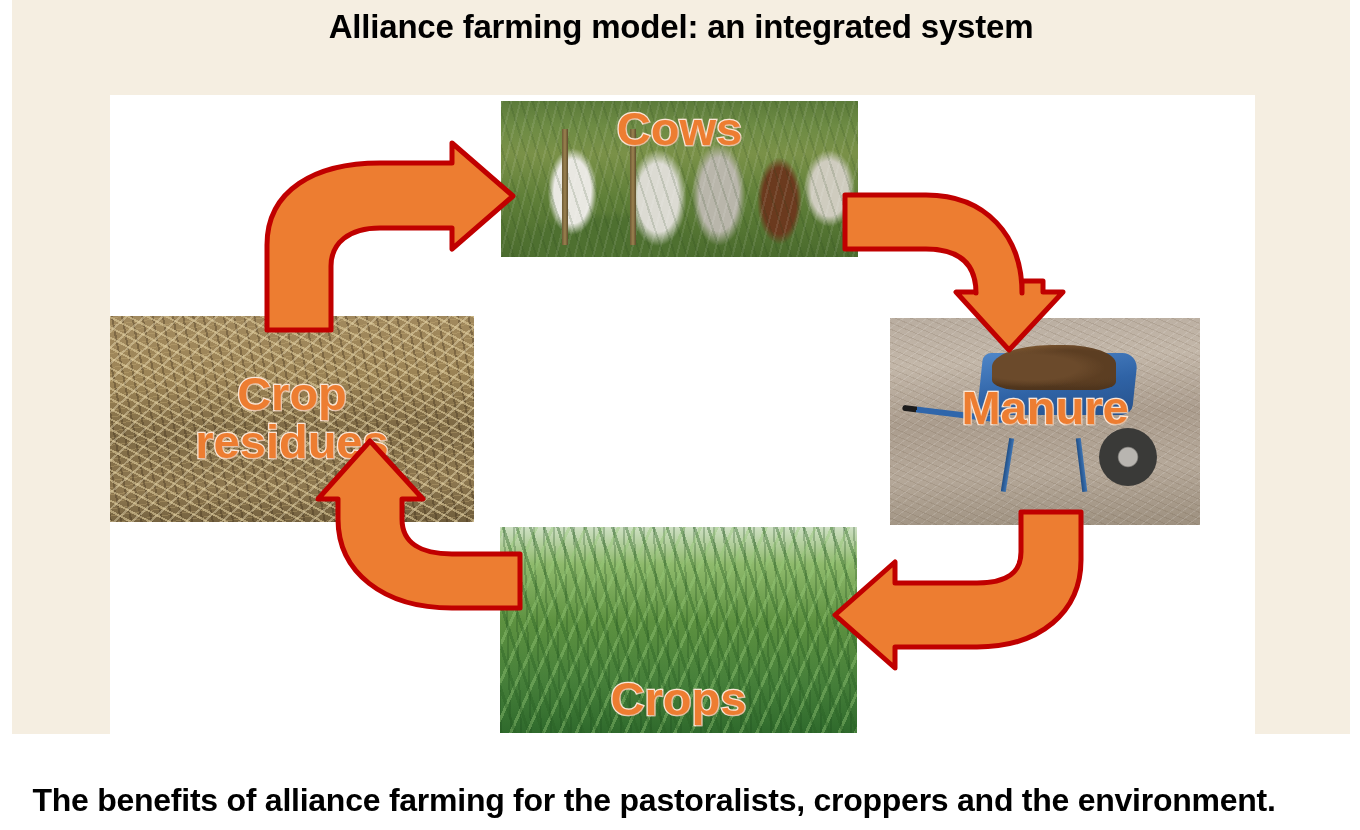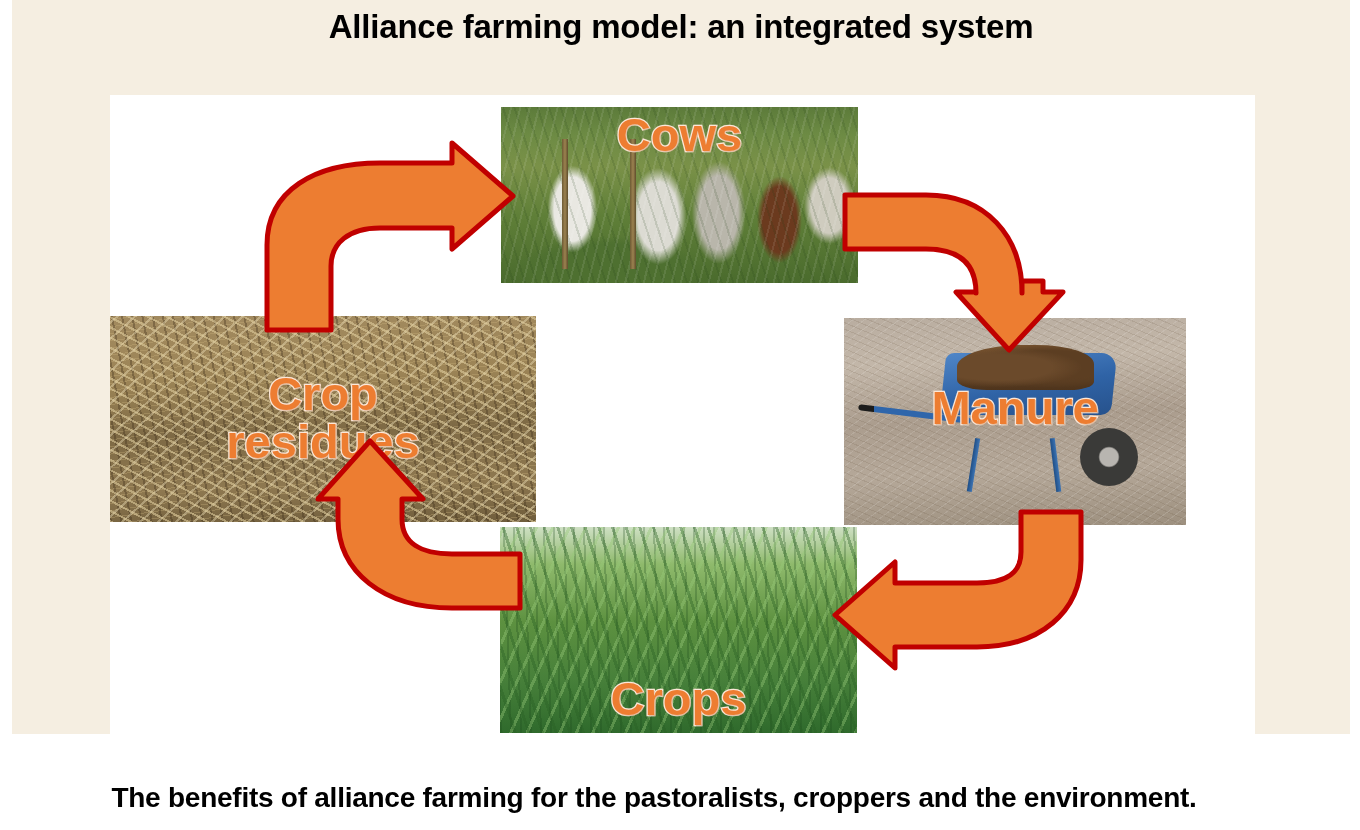--- a/index.html
+++ b/index.html
@@ -25,40 +25,40 @@
   }
   
   #diagram-panel{
     position:absolute;left:110px;top:95px;width:1145px;height:639px;
     background:#ffffff;
   }
   
   #caption{
     position:absolute;left:0;top:782px;width:1308px;
     text-align:center;
-    font-size:28px;font-weight:bold;color:#000000;
+    font-size:32px;font-weight:bold;color:#000000;
     letter-spacing:-0.25px;
   }
   
   .photo{position:absolute;overflow:hidden;}
   .photo .label{
     position:absolute;left:0;width:100%;text-align:center;
     font-size:47px;font-weight:bold;line-height:1.03;
     color:#ED7D31;
     -webkit-text-stroke:2.5px #fbe2cf;
     paint-order:stroke fill;
     text-shadow:
       0 0 2px rgba(255,255,255,.85),
       1px 1px 0 rgba(160,80,20,.35);
     pointer-events:none;
     z-index:5;
   }
 
   
-  #photo-cows{left:501px;top:107px;width:357px;height:176px;}
+  #photo-cows{left:501px;top:101px;width:357px;height:156px;}
   #photo-cows .bg{
     position:absolute;inset:0;
     background:
       radial-gradient(ellipse 40px 70px at 20% 58%, #e9e8e2 0 46%, rgba(233,232,226,0) 62%),
       radial-gradient(ellipse 46px 78px at 44% 62%, #dcdbd3 0 44%, rgba(220,219,211,0) 62%),
       radial-gradient(ellipse 42px 80px at 61% 60%, #b9b6ab 0 46%, rgba(185,182,171,0) 64%),
       radial-gradient(ellipse 34px 66px at 78% 64%, #6b3a1e 0 50%, rgba(107,58,30,0) 66%),
       radial-gradient(ellipse 40px 60px at 92% 56%, #cfccbf 0 46%, rgba(207,204,191,0) 64%),
       radial-gradient(ellipse 120px 44px at 30% 93%, #4e7030 0 60%, rgba(78,112,48,0) 78%),
       linear-gradient(180deg,#5c7b3a 0%,#6d8b44 16%,#7a9148 34%,#5f7f38 62%,#4a6b2d 100%);
@@ -71,21 +71,21 @@
   }
   #photo-cows .post1,#photo-cows .post2{
     position:absolute;top:18%;width:6px;height:74%;
     background:linear-gradient(90deg,#6d5a34,#9c8250,#5e4d2b);
   }
   #photo-cows .post1{left:36%;}
   #photo-cows .post2{left:17%;}
   #photo-cows .label{top:4px;}
 
   
-  #photo-manure{left:844px;top:318px;width:342px;height:207px;}
+  #photo-manure{left:890px;top:318px;width:310px;height:207px;}
   #photo-manure .bg{
     position:absolute;inset:0;
     background:
       linear-gradient(177deg,#b9ada0 0%,#c3b7a9 22%,#ab9d8e 48%,#b5a899 72%,#9d907f 100%);
   }
   #photo-manure .grit{
     position:absolute;inset:0;
     background:
       repeating-linear-gradient(23deg, rgba(90,70,48,.13) 0 1px, rgba(0,0,0,0) 1px 6px),
       repeating-linear-gradient(-37deg, rgba(255,255,255,.12) 0 1px, rgba(0,0,0,0) 1px 7px);
@@ -115,21 +115,21 @@
     background:linear-gradient(90deg,#1c1c1c 0 14%,#2f66ab 14% 100%);
     transform:rotate(7deg);border-radius:3px;
   }
   #photo-manure .wheel{
     position:absolute;right:14%;top:53%;width:58px;height:58px;border-radius:50%;
     background:radial-gradient(circle at 50% 50%, #b8b5b0 0 22%, #3a3a38 26% 100%);
   }
   #photo-manure .label{top:32%;}
 
   
-  #photo-residues{left:110px;top:316px;width:426px;height:206px;}
+  #photo-residues{left:110px;top:316px;width:364px;height:206px;}
   #photo-residues .bg{
     position:absolute;inset:0;
     background:
       linear-gradient(178deg,#a28a5f 0%,#9c8456 30%,#7e6a45 55%,#8e7850 80%,#6e5c3b 100%);
   }
   #photo-residues .straw{
     position:absolute;inset:0;
     background:
       repeating-linear-gradient(28deg, rgba(226,208,160,.55) 0 2px, rgba(0,0,0,0) 2px 9px),
       repeating-linear-gradient(-42deg, rgba(245,232,193,.38) 0 2px, rgba(0,0,0,0) 2px 12px),

